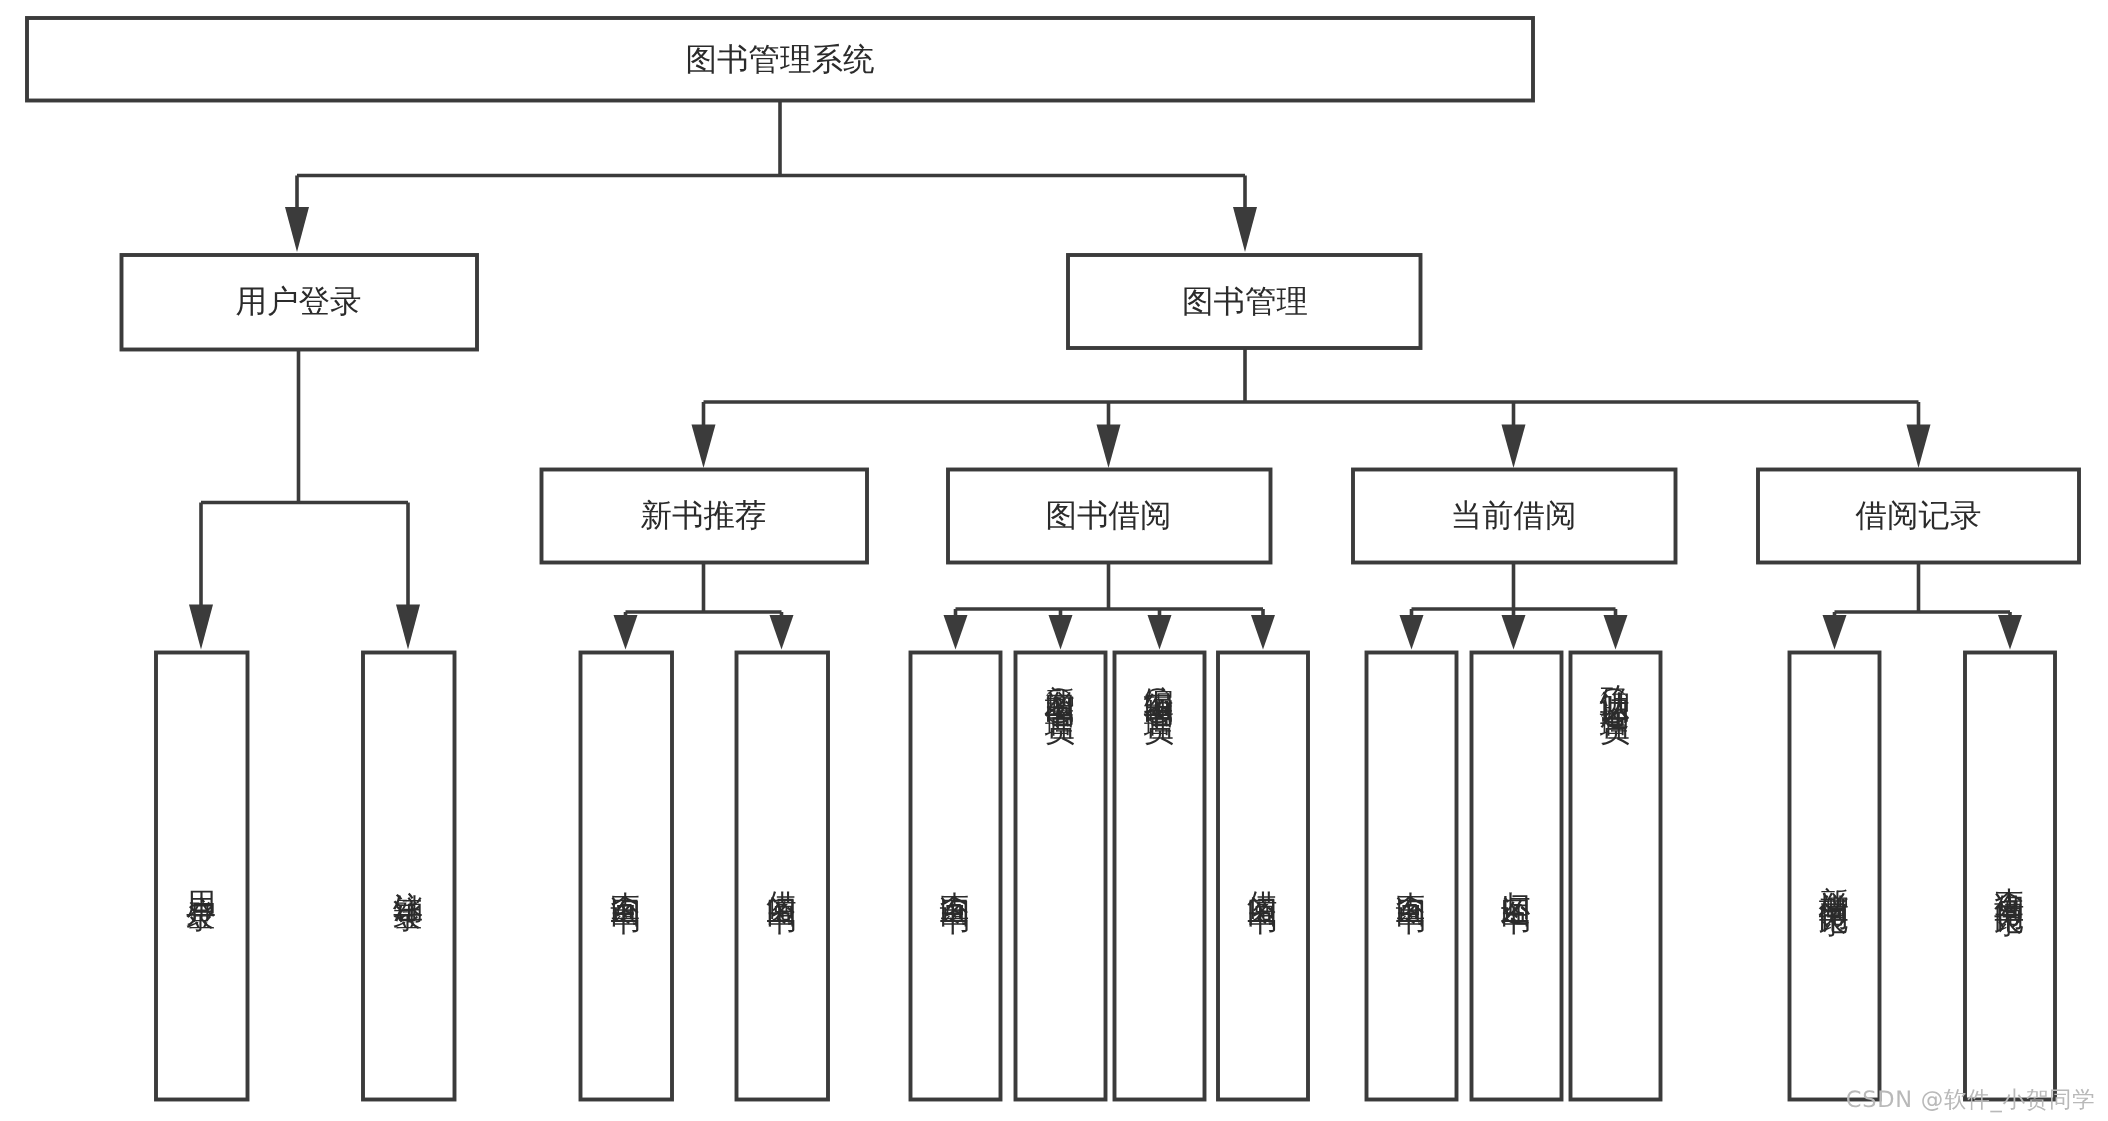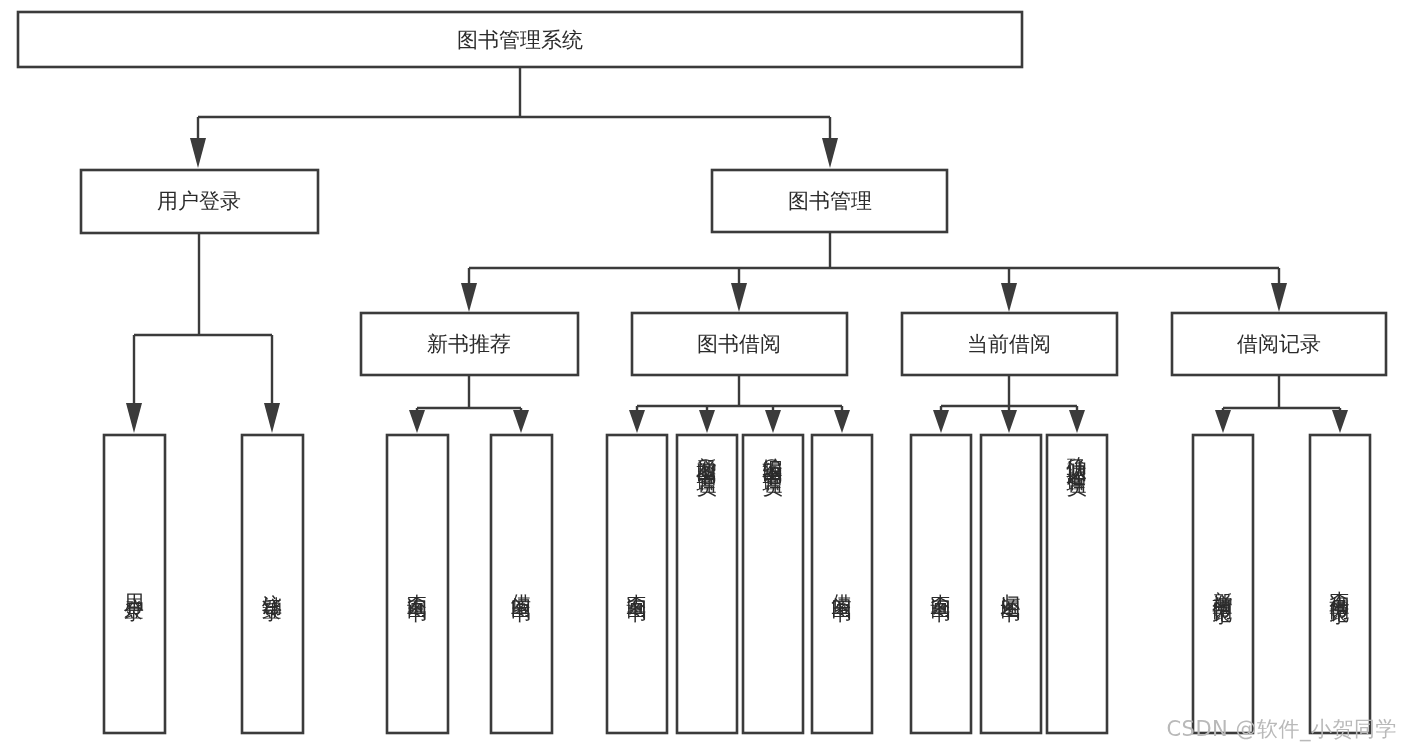--- a/index.html
+++ b/index.html
@@ -58,21 +58,21 @@
     line-height: 1;
     letter-spacing: 3px;
     color: #2b2b2b;
     white-space: nowrap;
   }
   .watermark {
     position: absolute;
     right: 8px;
     bottom: 4px;
     font-family: "DejaVu Sans", "Liberation Sans", sans-serif;
-    font-size: 21px;
+    font-size: 15px;
     color: #b9b9b9;
     letter-spacing: 0.5px;
     white-space: nowrap;
   }
 </style>
 </head>
 <body>
 
 <svg id="diagram" viewBox="0 0 1405 747">
   <defs></defs>

